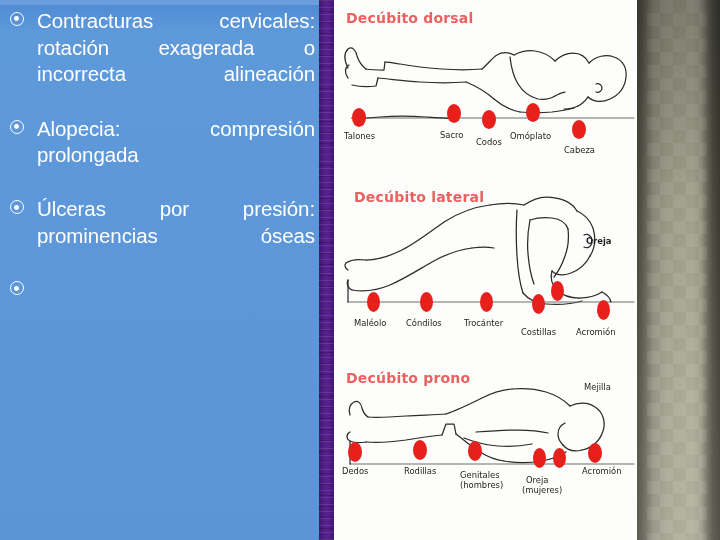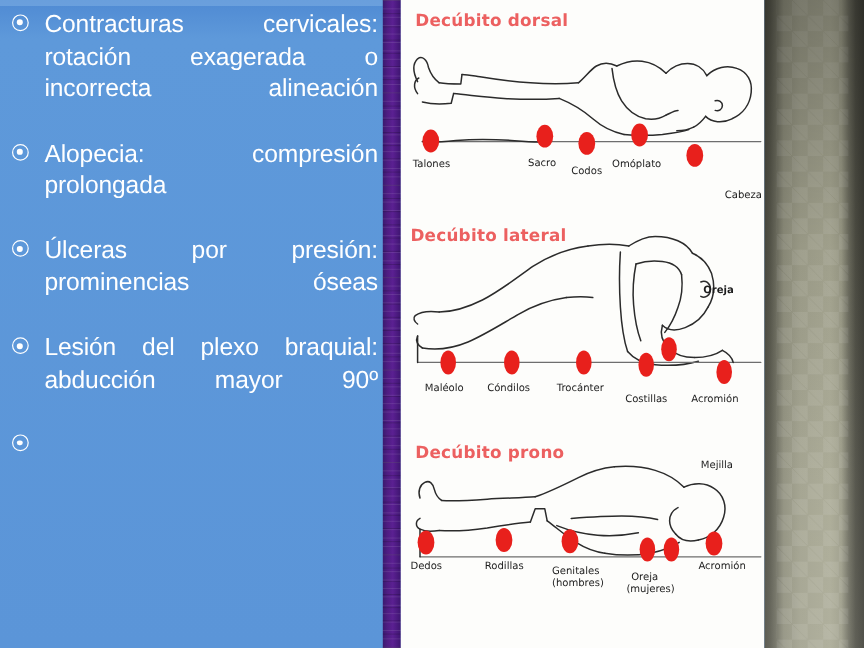--- a/index.html
+++ b/index.html
@@ -131,24 +131,20 @@
       <li>
         <span class="glyph"></span>
         <span class="txt">Alopecia: compresión prolongada</span>
       </li>
       <li>
         <span class="glyph"></span>
         <span class="txt">Úlceras por presión: prominencias óseas</span>
       </li>
       <li>
         <span class="glyph"></span>
-        <span class="txt">Lesión del plexo braquial: abducción mayor 90º</span>
-      </li>
-      <li>
-        <span class="glyph"></span>
       </li>
     </ul>
   </div>
 
   <div id="divider">
     <div class="speck"></div>
   </div>
 
   <div id="picture">
 
@@ -188,25 +184,25 @@
       <div class="dot" style="left:18px;  top:108px; width:14px;height:19px;"></div>
       <div class="dot" style="left:113px; top:104px; width:14px;height:19px;"></div>
       <div class="dot" style="left:148px; top:110px; width:14px;height:19px;"></div>
       <div class="dot" style="left:192px; top:103px; width:14px;height:19px;"></div>
       <div class="dot" style="left:238px; top:120px; width:14px;height:19px;"></div>
 
       <div class="lbl" style="left:10px;  top:132px;">Talones</div>
       <div class="lbl" style="left:106px; top:131px;">Sacro</div>
       <div class="lbl" style="left:142px; top:138px;">Codos</div>
       <div class="lbl" style="left:176px; top:132px;">Omóplato</div>
-      <div class="lbl" style="left:230px; top:158px;margin-left:40px;">Cabeza</div>
+      <div class="lbl" style="left:230px; top:146px;">Cabeza</div>
     </div>
 
     <div class="figure" style="top:180px;height:180px;">
-      <div class="fig-title" style="left:8px;top:9px;text-align:center;">Decúbito lateral</div>
+      <div class="fig-title" style="left:20px;top:9px;text-align:center;">Decúbito lateral</div>
 
       <svg class="body" width="303" height="180" viewBox="0 0 303 180">
 
         <path d="M14,90 C11,88 10,85 12,83 C16,80 24,79 32,80"></path>
         <path d="M32,80 C44,80 56,76 68,70 C82,63 96,52 110,42 C124,33 140,27 156,25"></path>
         <path d="M156,25 C168,23 180,23 190,25"></path>
 
         <path d="M190,25 C196,21 204,17 212,17 C226,17 238,22 243,31"></path>
 
         <path d="M14,100 C12,104 14,108 18,110"></path>

